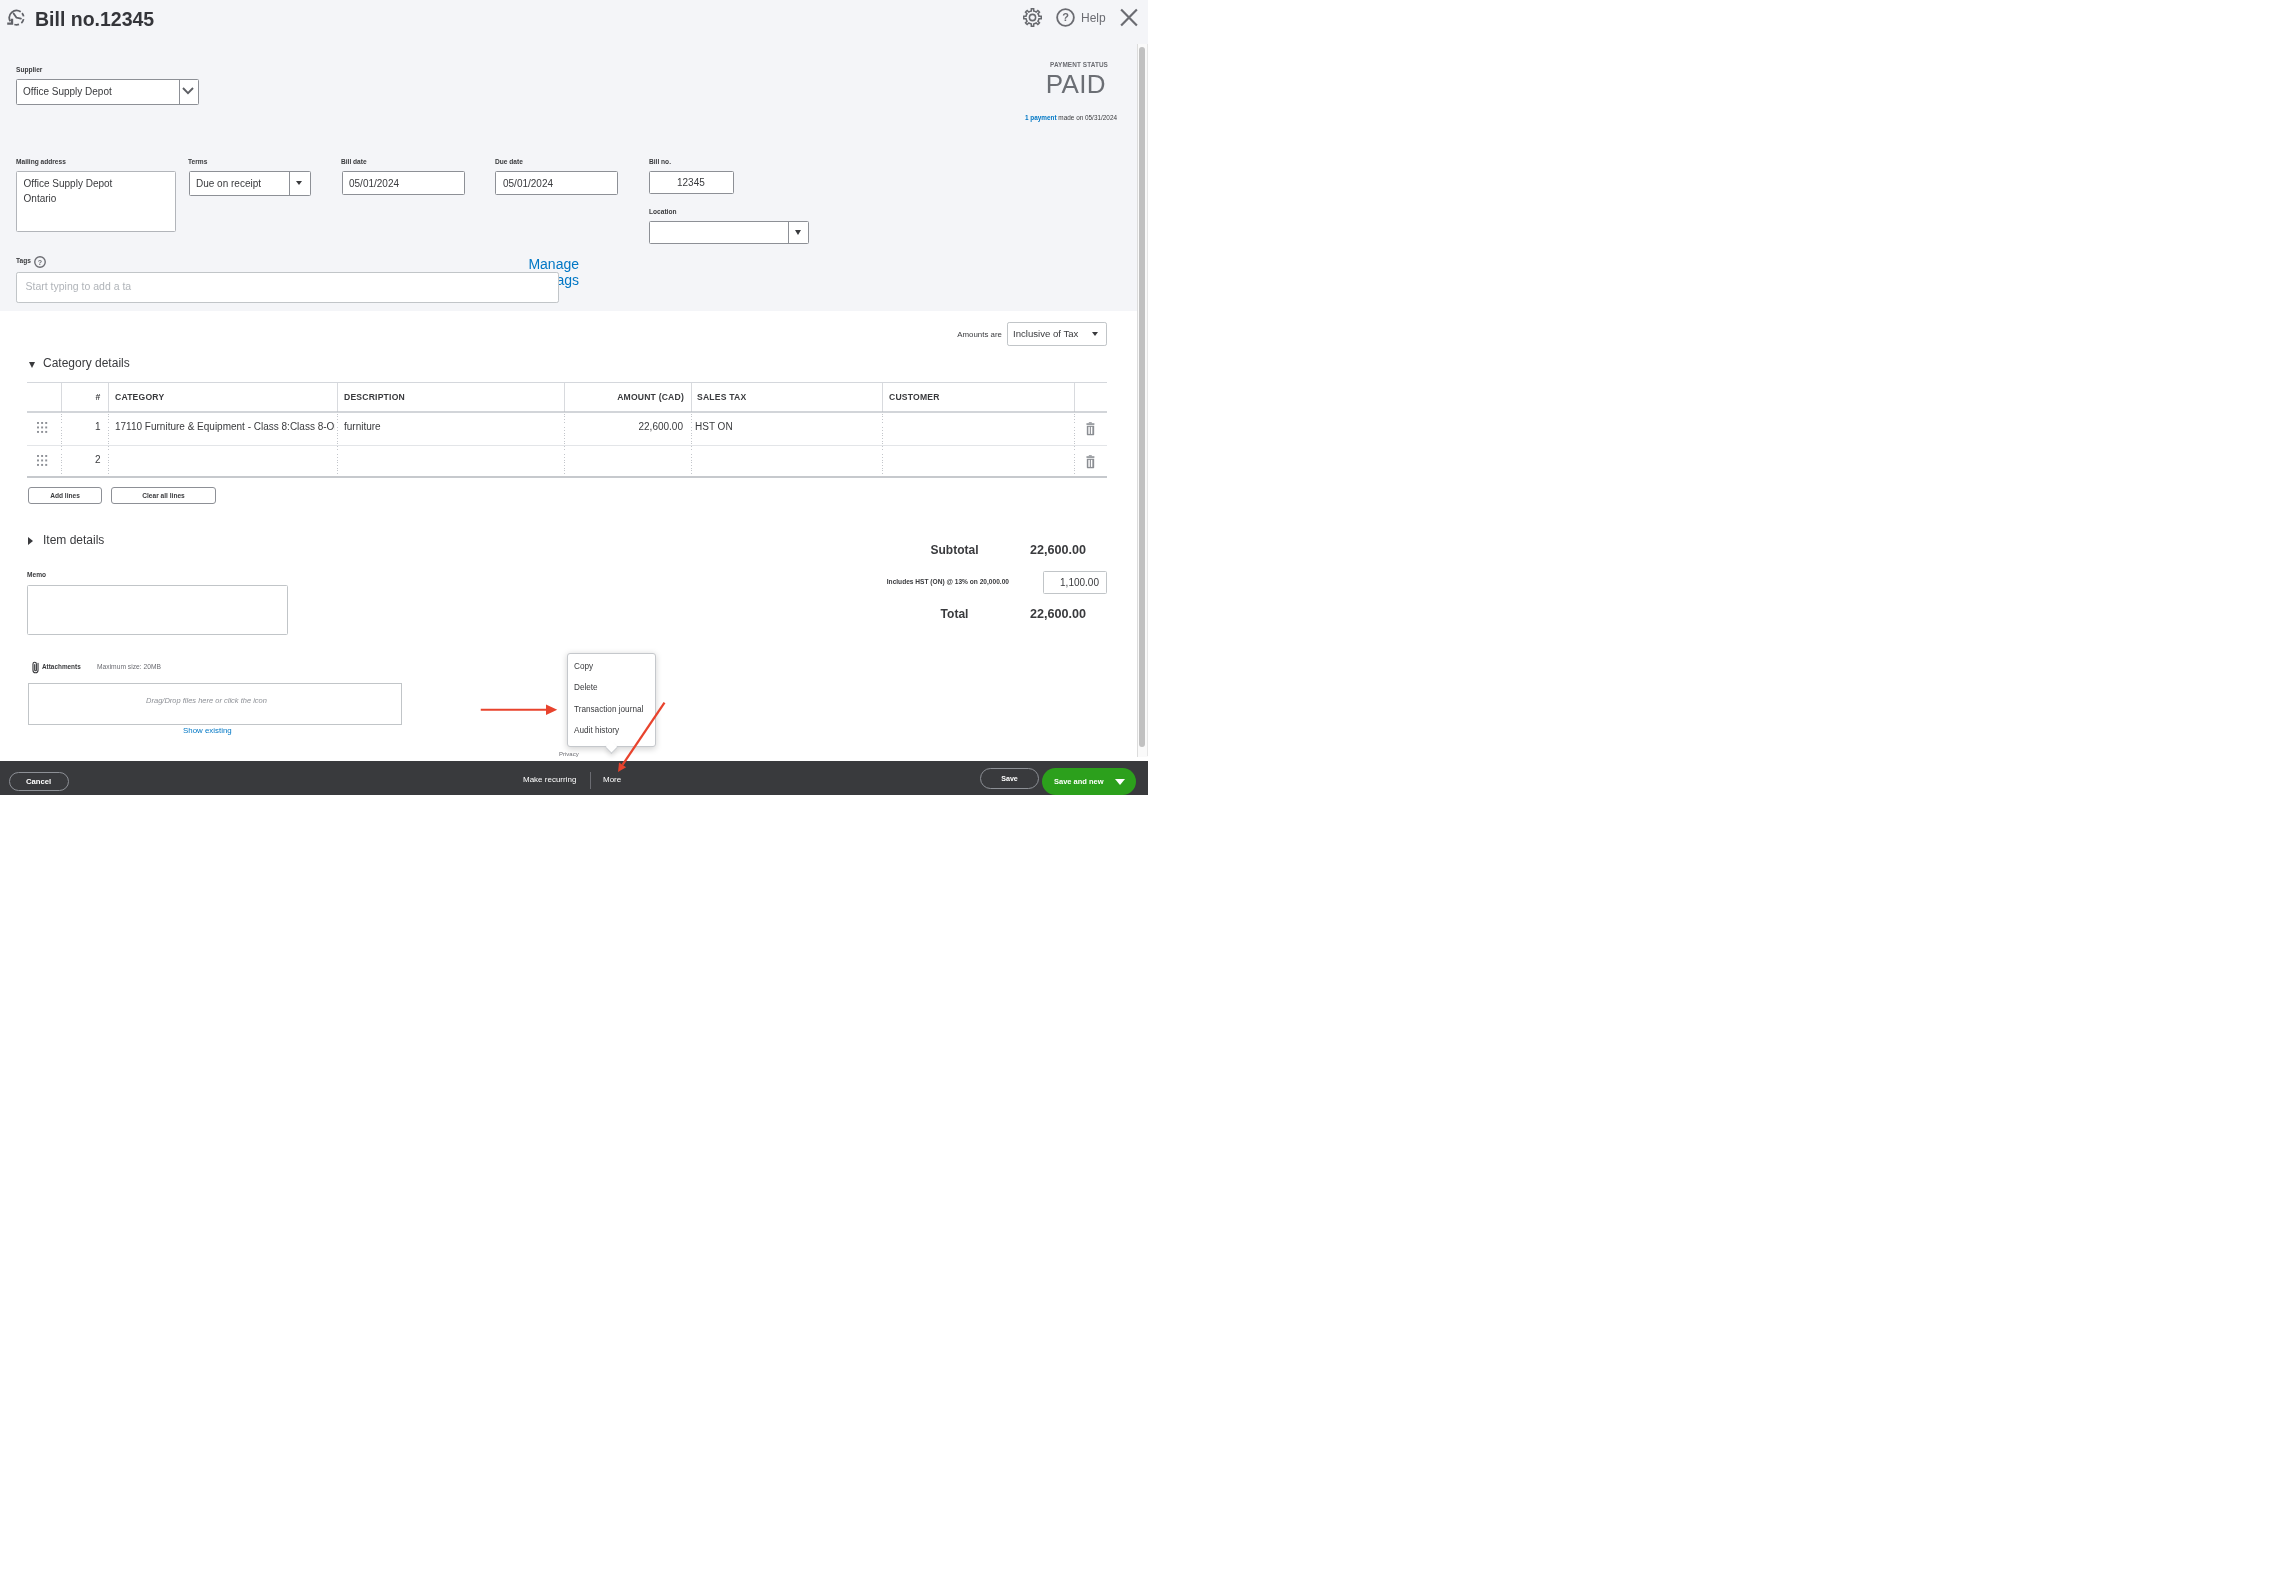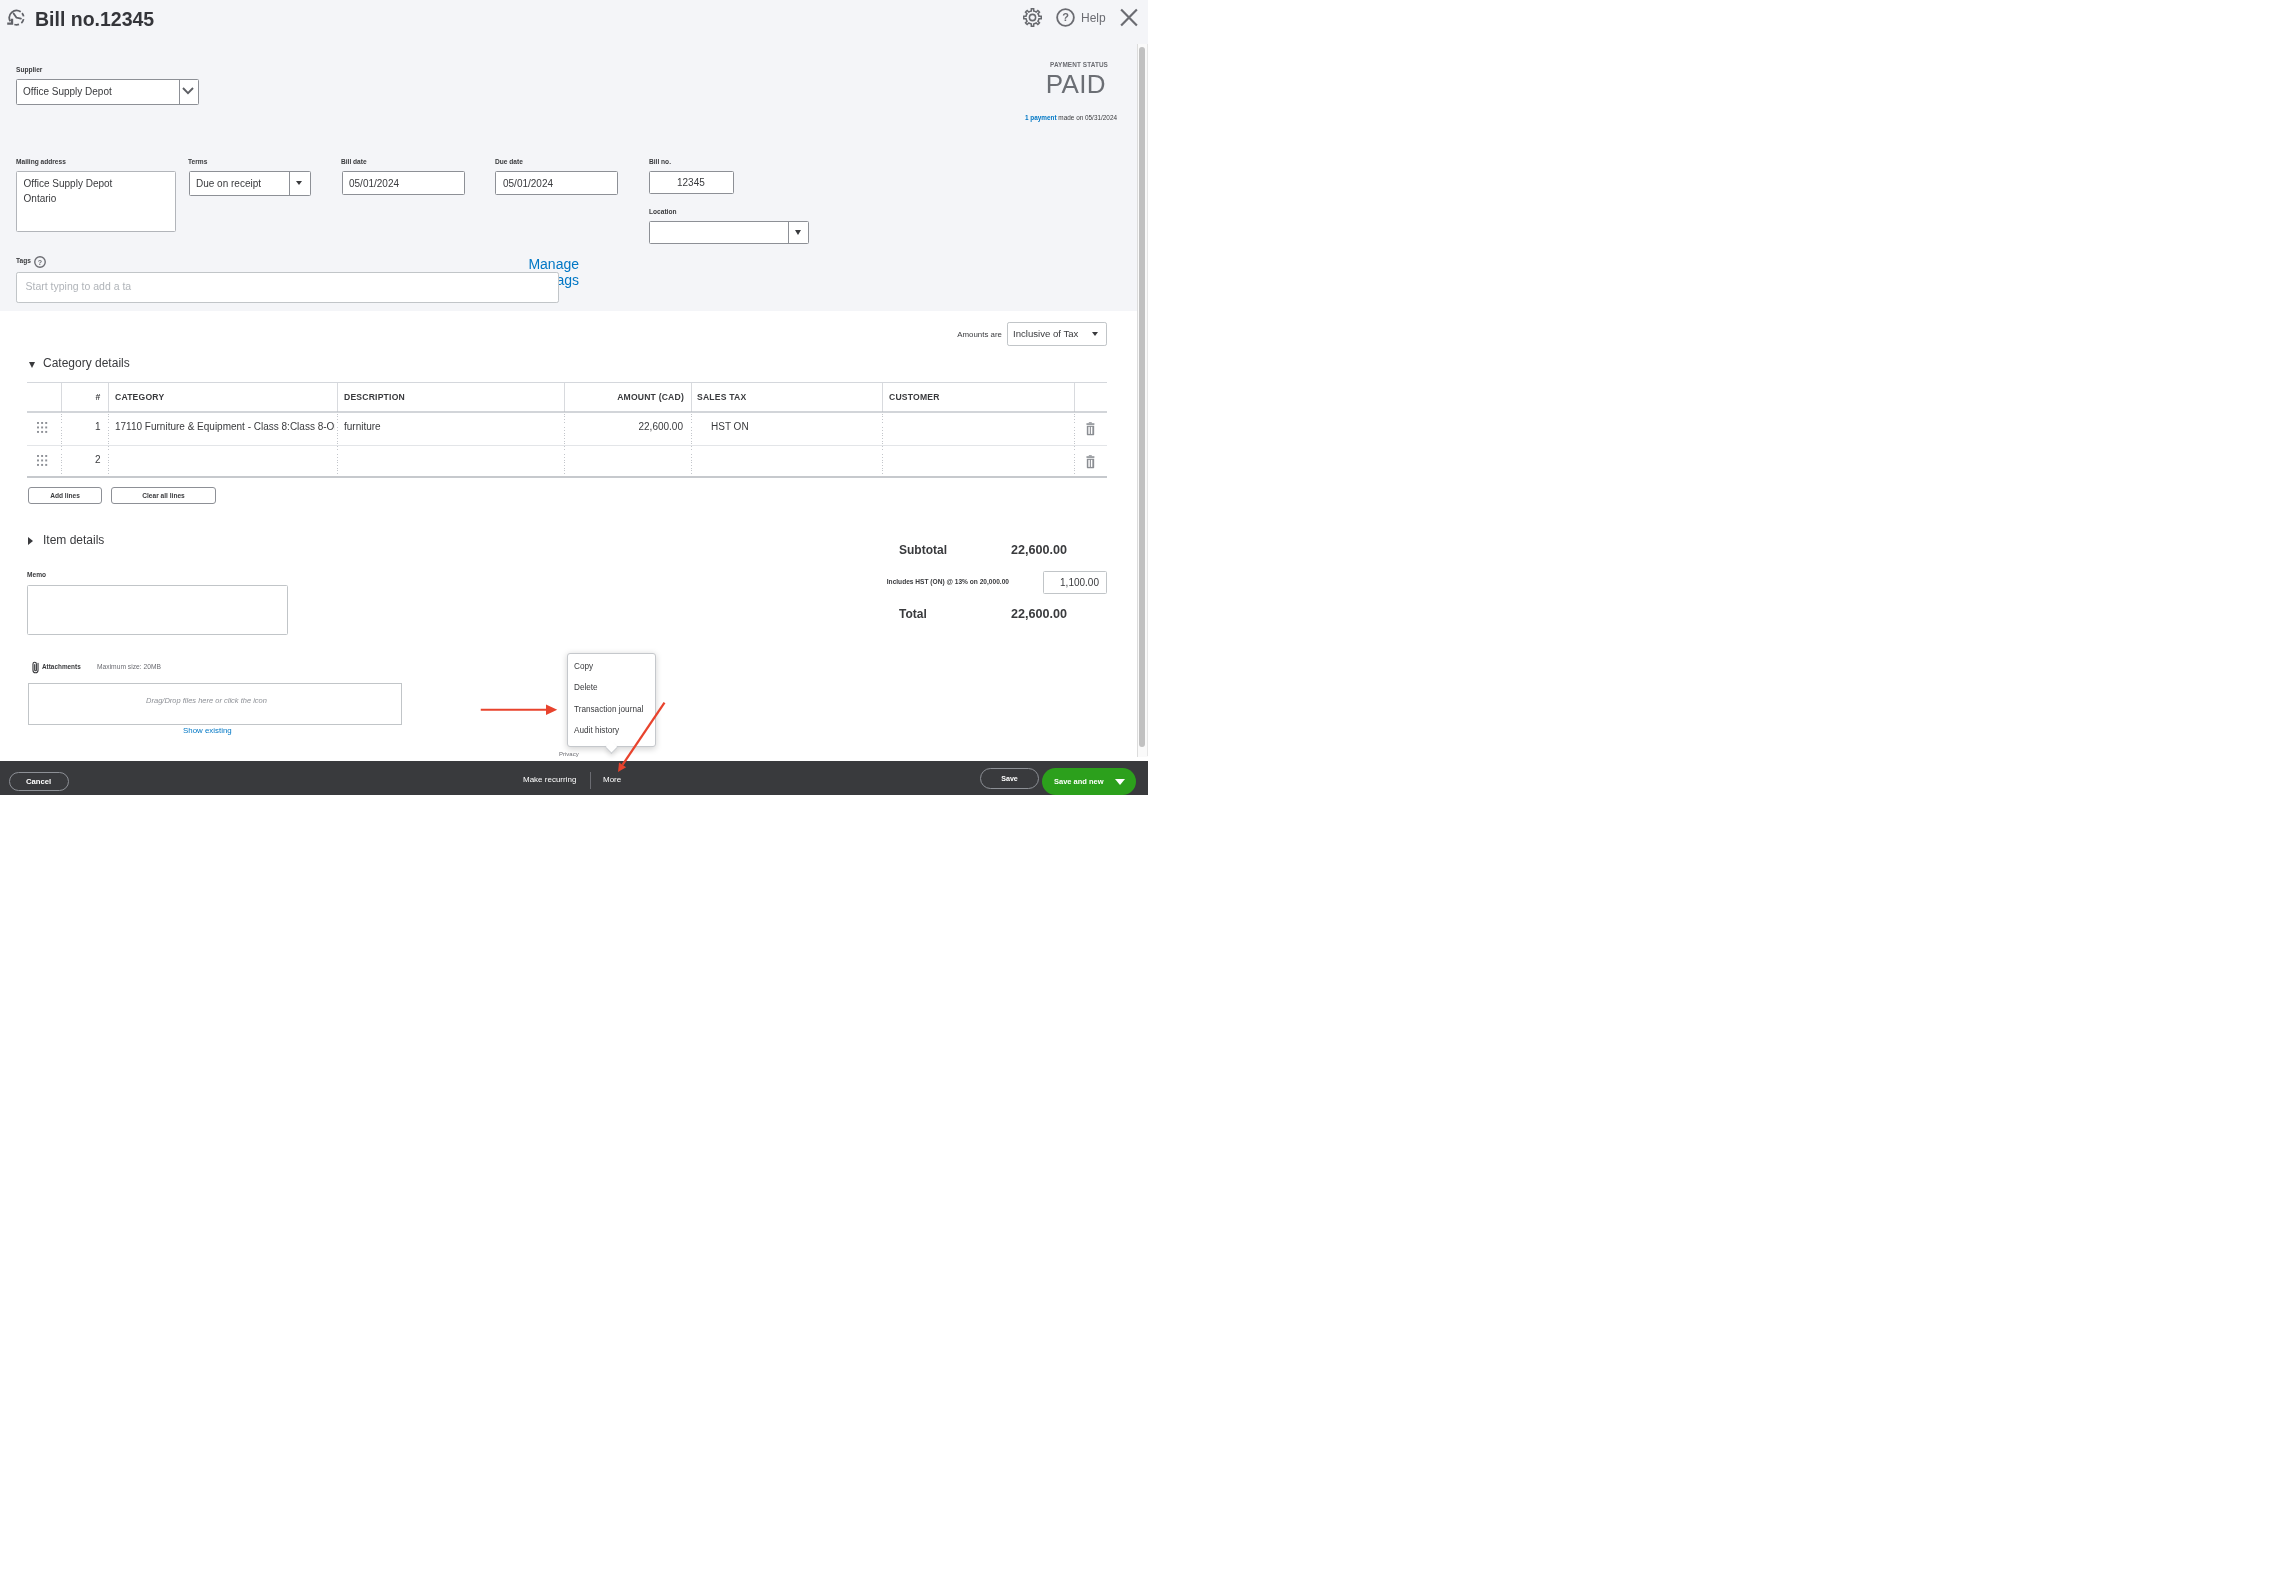--- a/index.html
+++ b/index.html
@@ -18,21 +18,21 @@
   .tri { position:absolute; width:0; height:0; border-left:3.4px solid transparent; border-right:3.4px solid transparent; border-top:4.7px solid #393a3d; }
   .blue { color:#0077c5; }
   .muted { color:#6b6c72; }
   .hline { position:absolute; background:#e3e5e8; height:0.7px; }
   .vdot { position:absolute; width:0.7px; top:411px; height:65px; background:repeating-linear-gradient(to bottom, #c3c6cb 0px, #c3c6cb 0.9px, transparent 0.9px, transparent 2.7px); }
   .vsol { position:absolute; width:0.7px; top:383px; height:28px; background:#d8dade; }
   .th { position:absolute; font-size:8.6px; font-weight:bold; color:#393a3d; letter-spacing:0.2px; white-space:nowrap; }
   .cell { position:absolute; font-size:10px; color:#393a3d; white-space:nowrap; }
   .btn { position:absolute; background:#fff; border:0.7px solid #8d9096; border-radius:3px; font-size:6.6px; font-weight:bold; color:#393a3d; display:flex; align-items:center; justify-content:center; }
   .sechead { position:absolute; font-size:12px; color:#393a3d; white-space:nowrap; }
-  .totlab { position:absolute; font-size:12px; font-weight:bold; color:#393a3d; text-align:left; }
+  .totlab { position:absolute; font-size:12px; font-weight:bold; color:#393a3d; text-align:center; }
   .menuitem { font-size:8.2px; color:#393a3d; }
   .footer { position:absolute; left:0; top:761px; width:1148px; height:34px; background:#393a3d; }
   .fbt { position:absolute; color:#fff; font-size:8px; white-space:nowrap; }
 </style>
 </head>
 <body>
 <div id="page">
   <div class="graytop"></div>
 
   <svg class="abs" style="left:6.7px; top:7.9px;" width="20" height="19.5" viewBox="0 0 27 26">
@@ -151,21 +151,21 @@
         <rect x="11" y="6" width="2.6" height="2.6"></rect>
       <rect x="0" y="12" width="2.6" height="2.6"></rect>
         <rect x="5.5" y="12" width="2.6" height="2.6"></rect>
         <rect x="11" y="12" width="2.6" height="2.6"></rect>
     </g>
   </svg>
   <div class="cell tr" style="left:78px; top:421px; width:22.5px;">1</div>
   <div class="cell" style="left:115px; top:421px; width:220px; overflow:hidden; font-size:10px;">17110 Furniture &amp; Equipment - Class 8:Class 8-Orig</div>
   <div class="cell" style="left:344px; top:421px;">furniture</div>
   <div class="cell tr" style="left:565px; top:421px; width:118px;">22,600.00</div>
-  <div class="cell" style="left:711px; top:421px;">HST ON</div>
+  <div class="cell" style="left:695px; top:421px;">HST ON</div>
   <svg class="abs" style="left:1086px; top:422px;" width="9" height="13.5" viewBox="0 0 12 18">
     <polygon points="4.1,0.2 7.3,0.2 8.2,1.7 3.2,1.7" fill="#8b8e93"></polygon>
     <rect x="0.6" y="1.7" width="10.6" height="2.1" fill="#8b8e93"></rect>
     <path d="M1.1,5.1 H10.9 V16.6 A0.9,0.9 0 0 1 10.0,17.5 H2.0 A0.9,0.9 0 0 1 1.1,16.6 Z" fill="#8b8e93"></path>
     <rect x="3.15" y="6.5" width="1.9" height="9.4" fill="#fff"></rect>
     <rect x="6.55" y="6.5" width="1.9" height="9.4" fill="#fff"></rect>
   </svg>
 
   <svg class="abs" style="left:37px; top:455px;" width="10.5" height="11.2" viewBox="0 0 14 15">
     <g fill="#8d9096">

